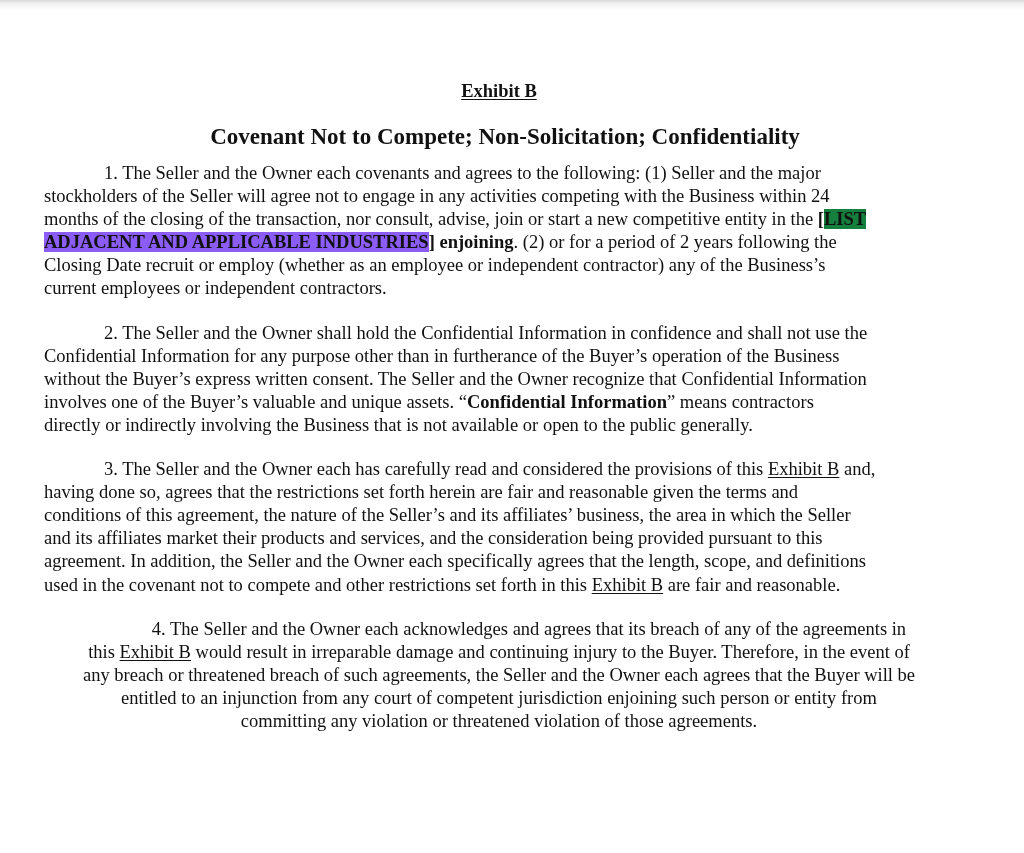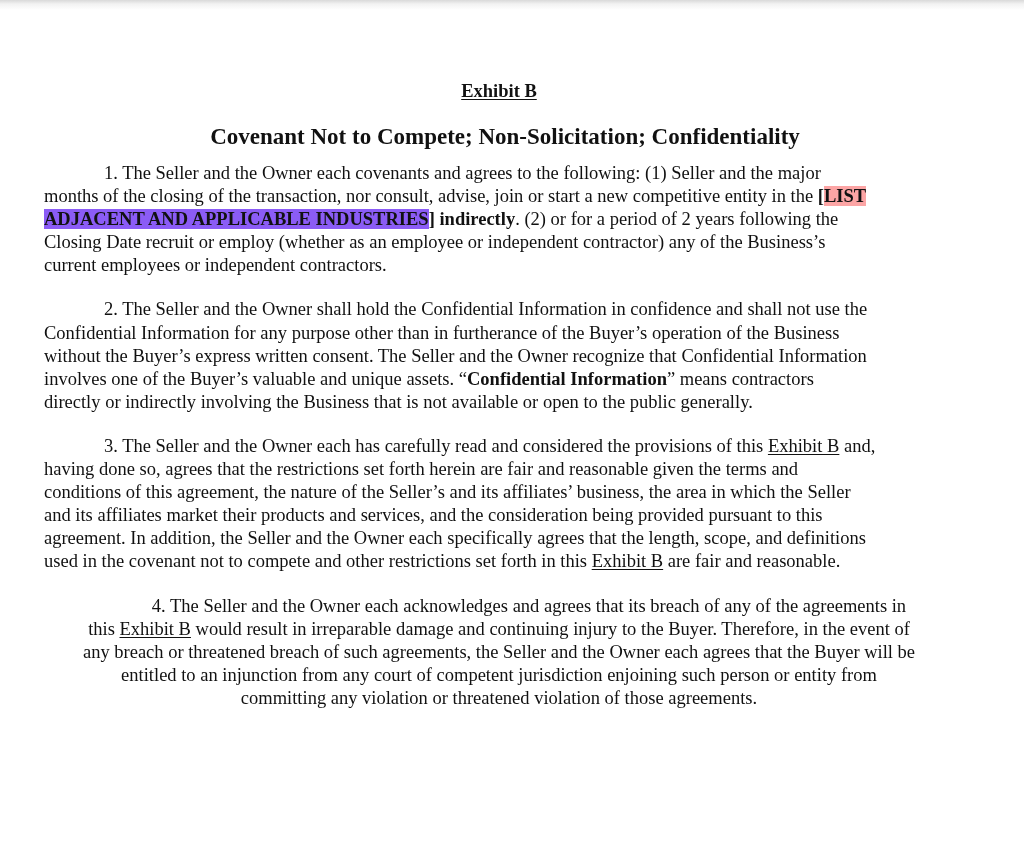--- a/index.html
+++ b/index.html
@@ -70,22 +70,23 @@
 <body>
 
 <div class="top-shadow"></div>
 
 <div class="page">
   <h1 class="exhibit-title"><span>Exhibit B</span></h1>
   <h2 class="doc-subtitle">Covenant Not to Compete; Non-Solicitation; Confidentiality</h2>
 
   <p class="para para-1" style="text-indent: 0px;">
       <span class="line first"><span class="">1. The Seller and the Owner each covenants and agrees to the following: (1) Seller and the major</span></span>
-      <span class="line"><span class="">months of the closing of the transaction, nor consult, advise, join or start a new competitive entity in the </span><span class="b">[</span><span class="b hl" style="background: #fca5a5;">LIST</span></span>
-      <span class="line"><span class="b hl" style="background: #8b5cf6;">ADJACENT AND APPLICABLE INDUSTRIES</span><span class="b">]</span><span class="b"> indirectly</span><span class="">. (2) or for a period of 2 years following the</span></span>
+      <span class="line"><span class="">stockholders of the Seller will agree not to engage in any activities competing with the Business within 24</span></span>
+      <span class="line"><span class="">months of the closing of the transaction, nor consult, advise, join or start a new competitive entity in the </span><span class="b">[</span><span class="b hl" style="background: #15803d;">LIST</span></span>
+      <span class="line"><span class="b hl" style="background: #8b5cf6;">ADJACENT AND APPLICABLE INDUSTRIES</span><span class="b">]</span><span class="b"> enjoining</span><span class="">. (2) or for a period of 2 years following the</span></span>
       <span class="line"><span class="">Closing Date recruit or employ (whether as an employee or independent contractor) any of the Business’s</span></span>
       <span class="line"><span class="">current employees or independent contractors.</span></span>
     </p>
   <p class="para para-gap" style="text-indent: 0px;">
       <span class="line first"><span class="">2. The Seller and the Owner shall hold the Confidential Information in confidence and shall not use the</span></span>
       <span class="line"><span class="">Confidential Information for any purpose other than in furtherance of the Buyer’s operation of the Business</span></span>
       <span class="line"><span class="">without the Buyer’s express written consent. The Seller and the Owner recognize that Confidential Information</span></span>
       <span class="line"><span class="">involves one of the Buyer’s valuable and unique assets. “</span><span class="b">Confidential Information</span><span class="">” means contractors</span></span>
       <span class="line"><span class="">directly or indirectly involving the Business that is not available or open to the public generally.</span></span>
     </p>

